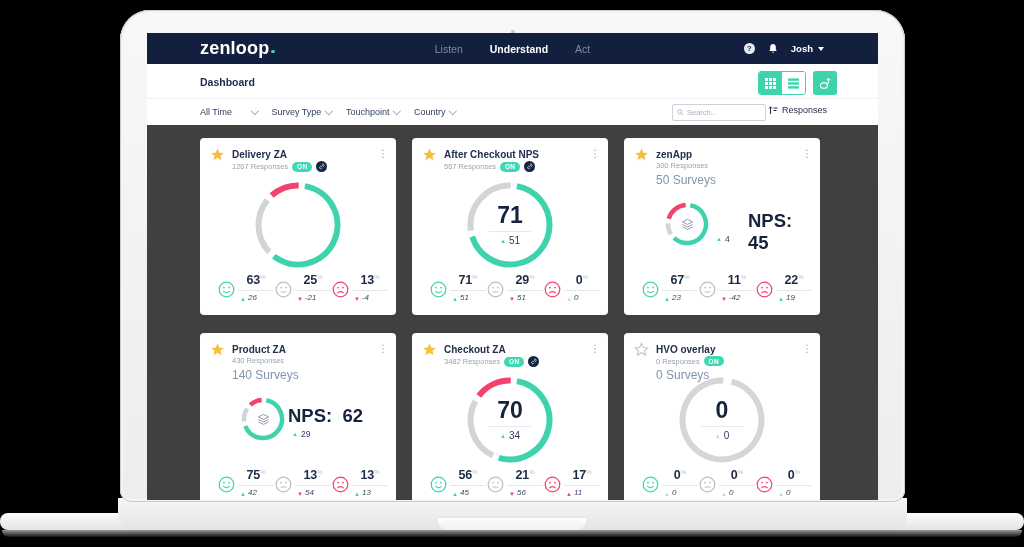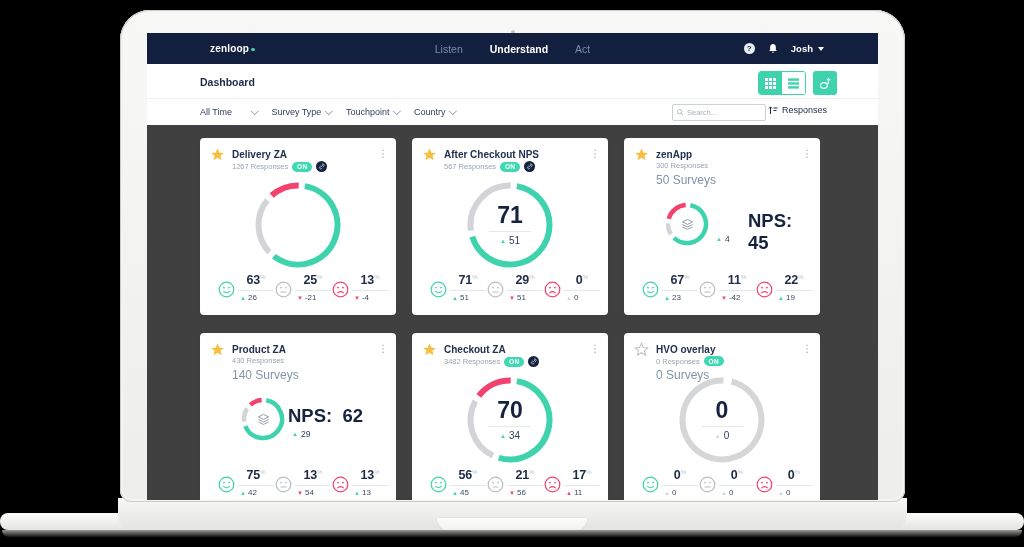--- a/index.html
+++ b/index.html
@@ -12,21 +12,21 @@
   .screen{position:absolute;left:147px;top:33px;width:731px;height:467px;background:#f6f7f8;overflow:hidden;}
   .base-wings{position:absolute;left:0;top:513px;width:1024px;height:17px;border-radius:8px;
     background:linear-gradient(#fdfdfb,#e4e4e2);}
   .base-main{position:absolute;left:118px;top:498px;width:789px;height:33px;border-radius:0 0 16px 16px;
     background:linear-gradient(#f7f7f5,#e3e3e1);}
   .notch{position:absolute;left:437px;top:518px;width:150px;height:13px;background:linear-gradient(#fcfcfa,#f1f1ef);
     border-radius:0 0 20px 20px;box-shadow:0 0 2px rgba(0,0,0,.10);}
   .base-edge{position:absolute;left:2px;top:530px;width:1020px;height:7px;border-radius:0 0 10px 10px;
     background:linear-gradient(#9a9a98,#121210);}
   .navbar{position:absolute;left:0;top:0;width:100%;height:31px;background:#121f3e;display:flex;align-items:center;}
-  .logo{position:absolute;left:63px;color:#fff;font-weight:bold;font-size:10px;letter-spacing:.2px;}
+  .logo{position:absolute;left:53px;color:#fff;font-weight:bold;font-size:18px;letter-spacing:.2px;}
   .logo .dot{display:inline-block;width:3.5px;height:3.5px;border-radius:50%;background:#3ed3ad;margin-left:2px;transform:translateY(-1px);}
   .nav-links{margin:0 auto;display:flex;gap:27px;font-size:10.5px;color:#7f8aa8;}
   .nav-links .active{color:#fff;font-weight:bold;}
   .nav-right{position:absolute;right:54px;display:flex;align-items:center;gap:13px;}
   .help-circle{width:11px;height:11px;border-radius:50%;background:#e8ecf4;color:#16233f;font-size:8px;font-weight:bold;
     display:flex;align-items:center;justify-content:center;}
   .user{color:#fff;font-size:9.5px;font-weight:bold;display:flex;align-items:center;gap:5px;}
   .caret{width:0;height:0;border-left:3.5px solid transparent;border-right:3.5px solid transparent;border-top:4px solid #fff;}
   .hdr{position:absolute;left:0;top:31px;width:100%;height:34px;background:#fff;border-bottom:1px solid #eef0f3;}
   .hdr-title{position:absolute;left:53px;top:12px;font-size:10.5px;font-weight:bold;color:#1b2a4a;}
@@ -61,21 +61,21 @@
   .delta{font-size:10px;color:#2f3d59;display:flex;align-items:center;gap:3px;}
   .tri{font-size:6px;line-height:1;}
   .nps-line{position:absolute;font-weight:bold;color:#15233f;font-size:18.5px;}
   .nps-delta{position:absolute;font-size:8.5px;color:#2f3d59;display:flex;align-items:center;gap:3px;}
   .stats{position:absolute;left:18px;right:8px;bottom:13px;display:flex;justify-content:space-between;}
   .stat{display:flex;align-items:flex-start;gap:3px;}
   .stat-block{display:flex;flex-direction:column;align-items:center;width:36px;}
   .sval{font-size:12.5px;font-weight:bold;color:#1d2b45;line-height:1;}
   .sval sup{font-size:6px;color:#b9c0cb;font-weight:normal;}
   .sline{width:100%;height:1px;background:#e4e7ea;margin:3px 0 2px;}
-  .sdelta{font-size:8px;color:#3c4a66;display:flex;align-items:center;gap:2px;align-self:flex-start;margin-left:2px;}
+  .sdelta{font-size:8px;color:#3c4a66;display:flex;align-items:flex-end;gap:2px;align-self:flex-start;margin-left:2px;font-style:italic;}
   .face{margin-top:7px;}
 </style>
 </head>
 <body>
 
 <div class="scene">
   <div class="base-wings"></div>
   <div class="base-main"></div>
   <div class="notch"></div>
   <div class="base-edge"></div>

